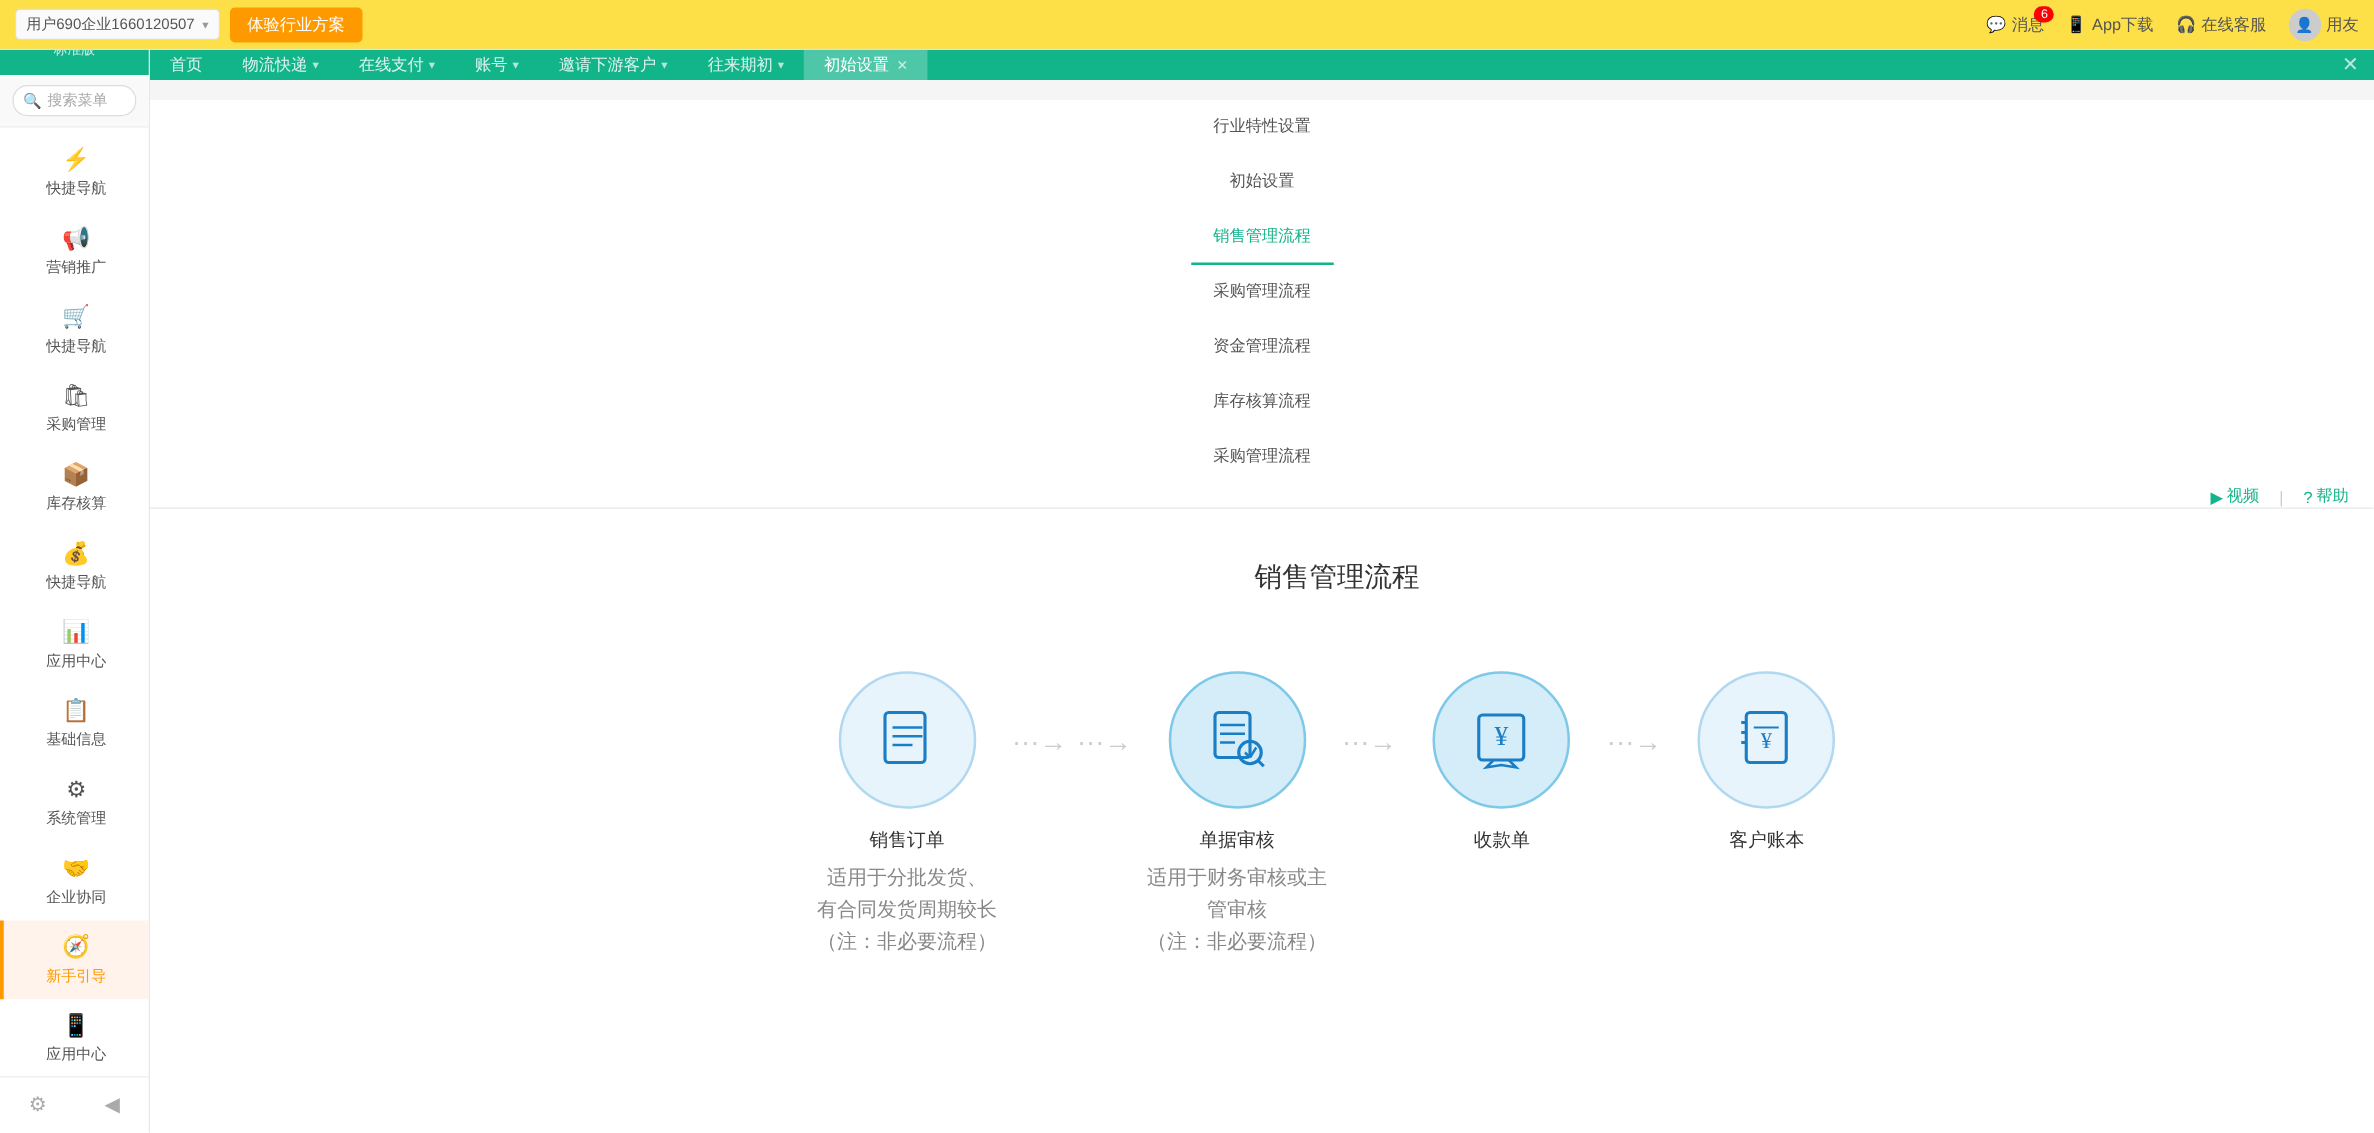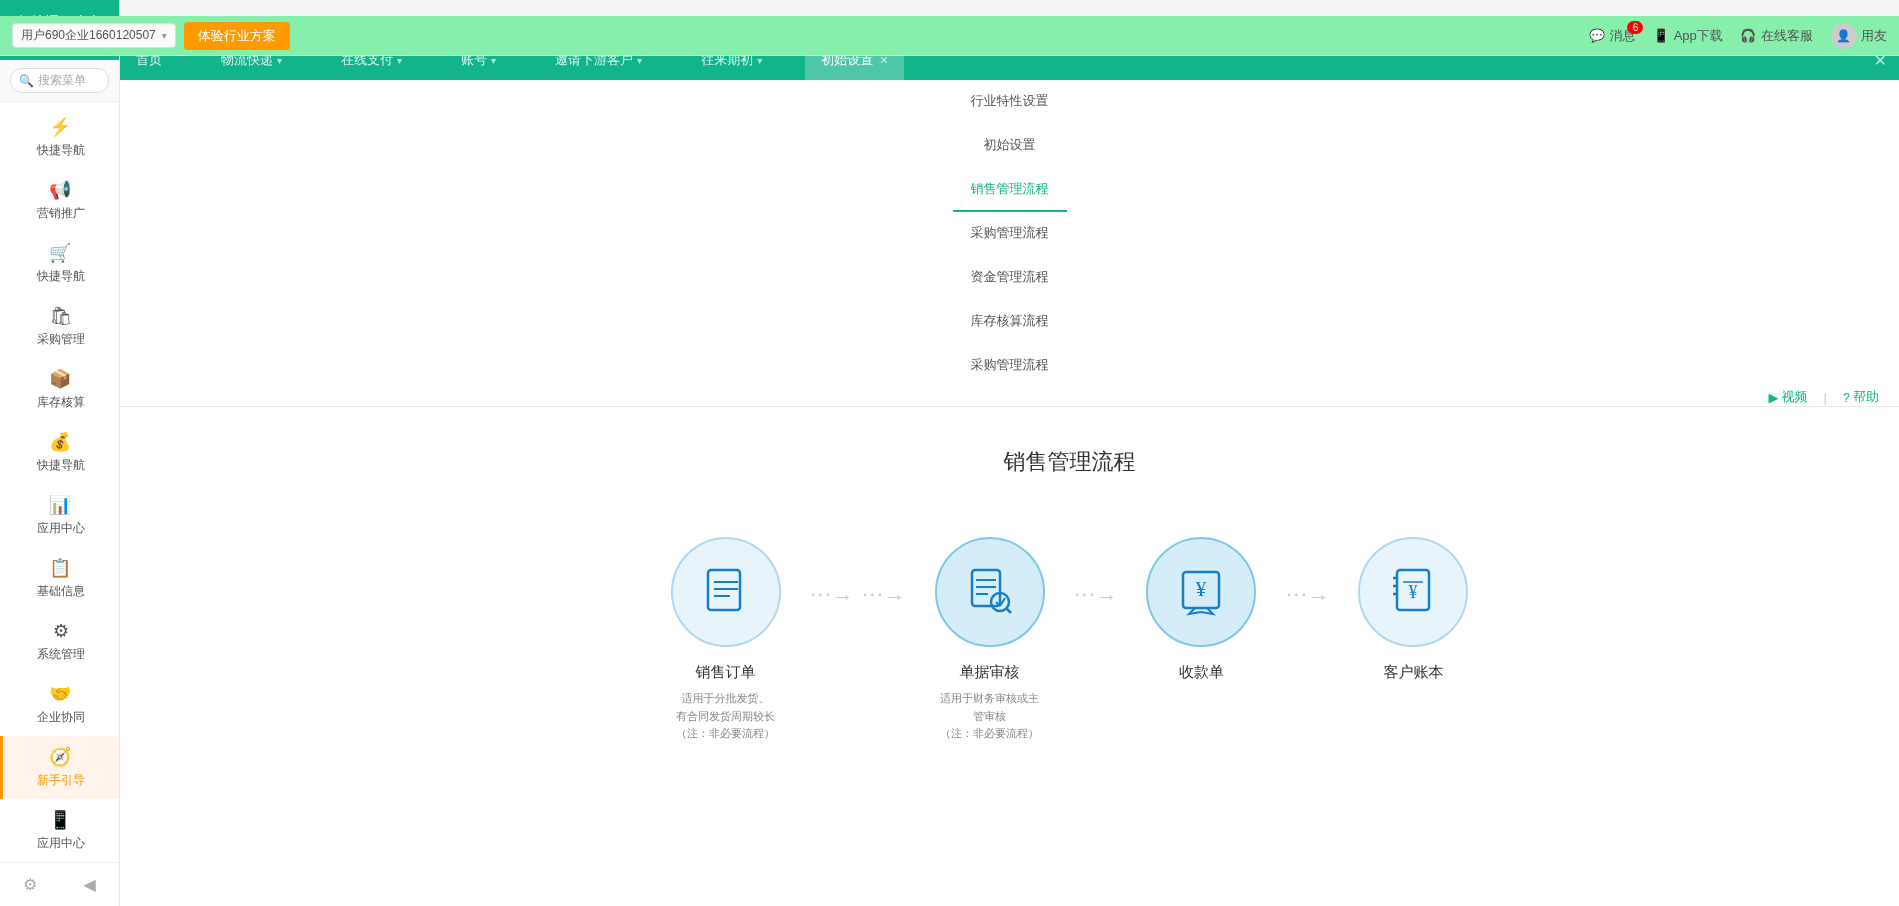--- a/index.html
+++ b/index.html
@@ -1,30 +1,29 @@
 <!DOCTYPE html>
 <html><head>
   <meta charset="utf-8">
   <style>
     * { box-sizing: border-box; margin: 0; padding: 0; }
     body { font-family: 'Microsoft YaHei', Arial, sans-serif; font-size: 13px; background: #f5f5f5; color: #333; height: 906px; overflow: hidden; }
 
     
     .top-bar {
       height: 40px;
-      background: #86efac;
+      background: #fde047;
       border-bottom: 1px solid #e0e0e0;
       display: flex;
       align-items: center;
       justify-content: space-between;
       padding: 0 12px;
       position: fixed;
       top: 0; left: 0; right: 0;
       z-index: 100;
-      margin-top: 16px;
     }
     .top-bar-left { display: flex; align-items: center; gap: 8px; }
     .user-selector {
       display: flex; align-items: center; gap: 6px;
       border: 1px solid #ddd; border-radius: 4px; padding: 3px 8px;
       cursor: pointer; background: #fafafa; font-size: 12px; color: #555;
     }
     .user-selector .chevron { color: #999; font-size: 10px; }
     .btn-experience {
       background: #f90; color: #fff; border: none; border-radius: 4px;
@@ -83,25 +82,24 @@
       padding: 8px 0;
       border-top: 1px solid #eee;
       display: flex; align-items: center; justify-content: space-around;
     }
     .sidebar-bottom-btn { cursor: pointer; color: #aaa; font-size: 16px; padding: 4px 8px; }
 
     
     .main-nav {
       position: fixed;
       top: 40px; left: 120px; right: 0;
-      height: 40px;
+      height: 24px;
       background: #12b48a;
       display: flex; align-items: stretch;
       z-index: 98;
-      gap: 27px;
     }
     .main-nav-tab {
       display: flex; align-items: center; gap: 4px;
       padding: 0 16px; color: rgba(255,255,255,0.85); font-size: 13px;
       cursor: pointer; position: relative; white-space: nowrap;
     }
     .main-nav-tab.active { background: rgba(255,255,255,0.25); color: #fff; }
     .main-nav-tab .close-x { font-size: 11px; margin-left: 2px; opacity: 0.7; }
     .main-nav-tab .arrow-down { font-size: 10px; opacity: 0.8; }
     .main-nav-close { margin-left: auto; display: flex; align-items: center; padding: 0 12px; color: rgba(255,255,255,0.7); cursor: pointer; font-size: 16px; }
@@ -158,21 +156,21 @@
       color: #1a7ec7;
     }
     .flow-circle.highlight {
       background: #d4edf9;
       border-color: #7ec8e8;
     }
     .flow-step-title {
       font-size: 15px; color: #333; margin-bottom: 8px; font-weight: 500;
     }
     .flow-step-desc {
-      font-size: 11px; color: #888; text-align: center; line-height: 1.6;
+      font-size: 16px; color: #888; text-align: center; line-height: 1.6;
     }
     .flow-arrow {
       display: flex; align-items: center; padding-top: 44px;
       font-size: 22px; color: #ccc; margin: 0 4px;
     }
   </style>
 </head>
 <body>
 
 <div class="top-bar">

